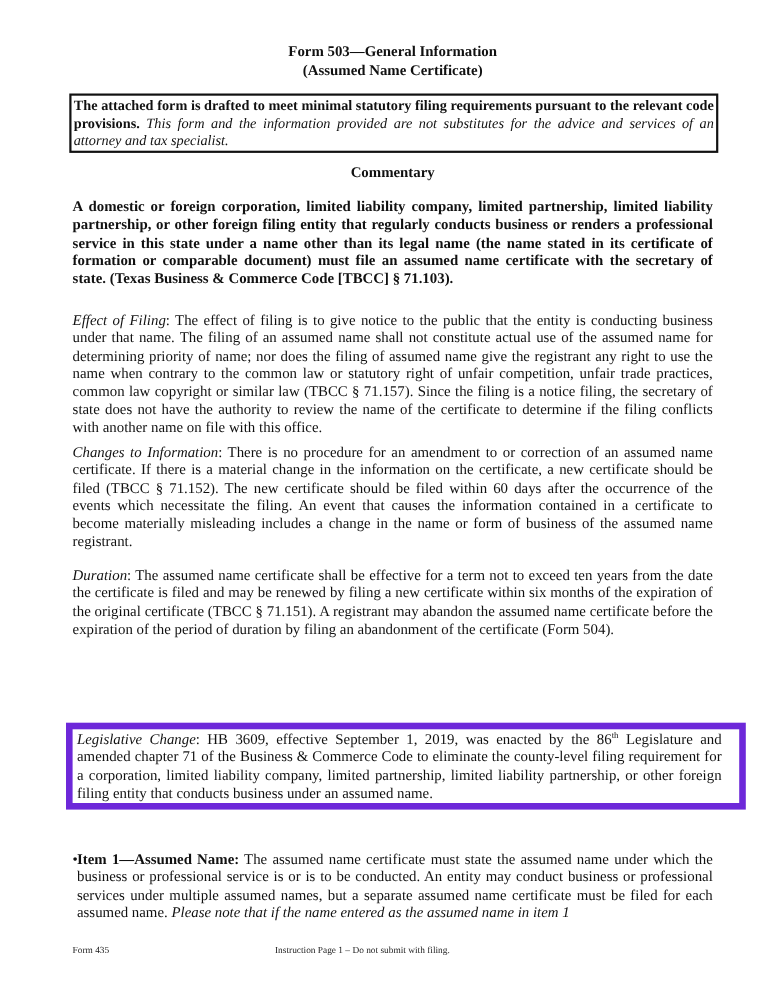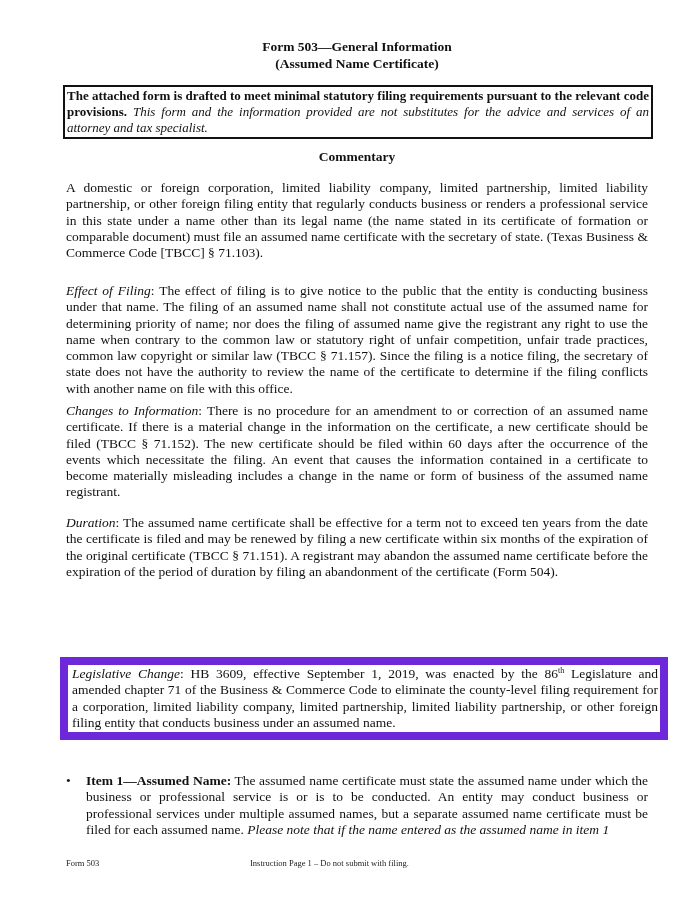--- a/index.html
+++ b/index.html
@@ -58,32 +58,32 @@
     .para {
       position: absolute;
       left: 54px;
       width: 582px;
       font-size: 13.5px;
       line-height: 16.3px;
       text-align: justify;
     }
     .para em, .notice-box em, .legis-box em, .bullet em { }
 
-    .p-intro { top: 180px; }
+    .p-intro { top: 180px; font-weight: bold; }
     .p-effect { top: 283px; }
     .p-changes { top: 403px; }
     .p-duration { top: 515px; }
     .p-noncompliance { top: 611px; }
 
     .legis-box {
       position: absolute;
       left: 48px; top: 657px;
       width: 586px;
-      border: 8px solid #6d28d9;
-      padding: 1px 2px 1px 4px;
+      border: 6px solid #6d28d9;
+      padding: 1px 16px 1px 4px;
       font-size: 13.5px;
       line-height: 16.3px;
       text-align: justify;
     }
     .legis-box sup {
       font-size: 8px;
       line-height: 0;
       vertical-align: super;
     }
 
@@ -93,21 +93,21 @@
       width: 582px;
       font-size: 13.5px;
       line-height: 16.3px;
     }
     .bullet .dot {
       position: absolute;
       left: 0; top: 0;
       width: 20px;
     }
     .bullet .bullet-body {
-      margin-left: 20px;
+      margin-left: 4px;
       text-align: justify;
     }
     .bullet .item-label { font-weight: bold; }
 
     .footer {
       position: absolute;
       top: 858px;
       font-size: 8.5px;
       line-height: 10px;
       color: #222;
@@ -142,16 +142,16 @@
 
 
   <div class="legis-box"><em>Legislative Change</em><span>: HB 3609, effective September 1, 2019, was enacted by the 86</span><sup>th</sup><span> Legislature and amended chapter 71 of the Business &amp; Commerce Code to eliminate the county-level filing requirement for a corporation, limited liability company, limited partnership, limited liability partnership, or other foreign filing entity that conducts business under an assumed name.</span></div>
 
 
   <div class="bullet">
     <span class="dot">•</span>
     <div class="bullet-body"><span class="item-label">Item 1—Assumed Name:</span><span>  The assumed name certificate must state the assumed name under which the business or professional service is or is to be conducted.  An entity may conduct business or professional services under multiple assumed names, but a separate assumed name certificate must be filed for each assumed name. </span><em>Please note that if the name entered as the assumed name in item 1</em></div>
   </div>
 
-  <div class="footer footer-left">Form 503</div>
+  <div class="footer footer-left">Form 435</div>
   <div class="footer footer-center">Instruction Page 1 – Do not submit with filing.</div>
 
 </div>
 
 </body></html>

